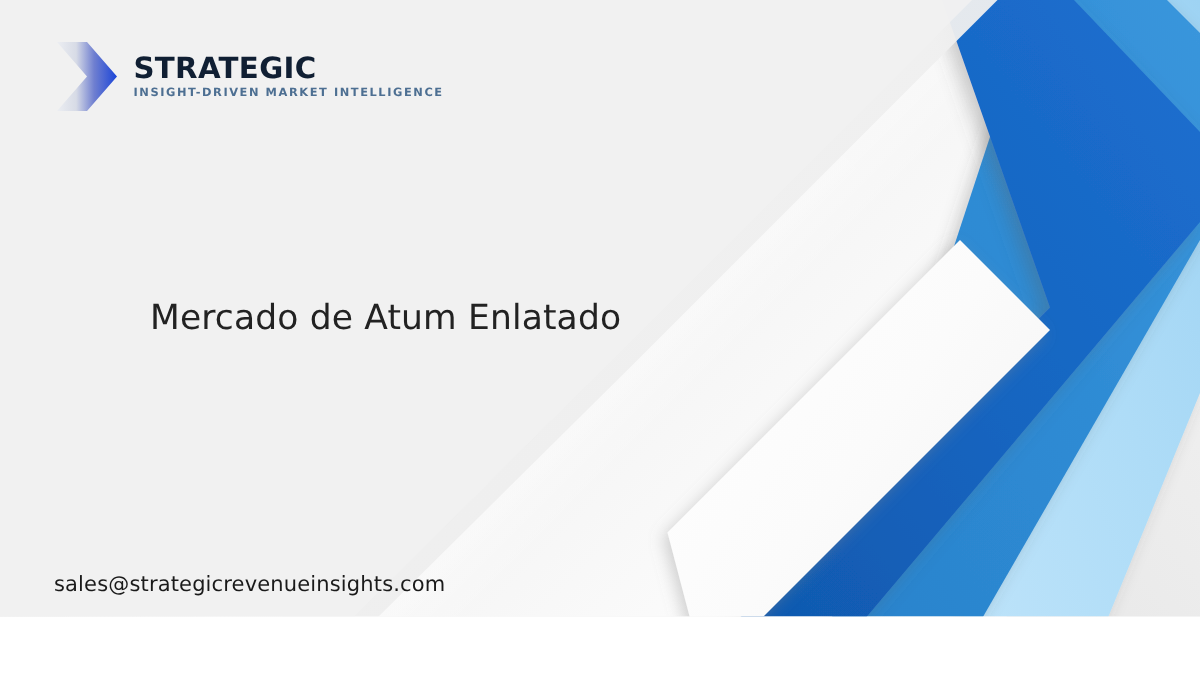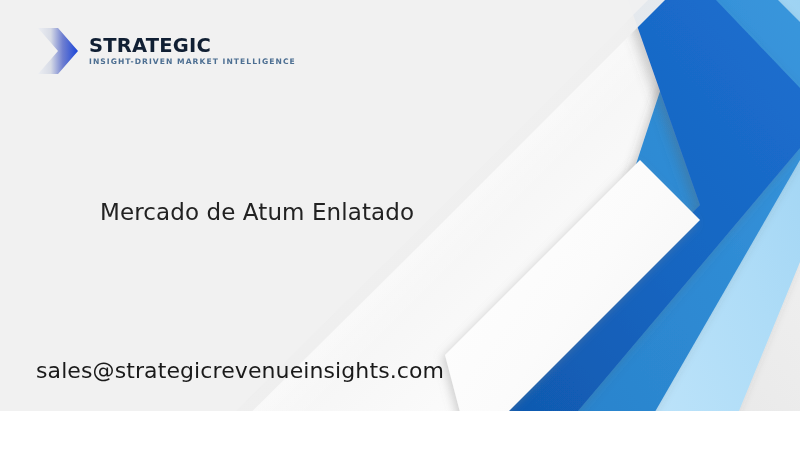--- a/index.html
+++ b/index.html
@@ -124,24 +124,24 @@
     font-size: 23px;
     color: #222222;
     letter-spacing: 0.1px;
     max-width: 430px;
     line-height: 1.3;
     margin-left: 32px;
   }
   .email {
     position: absolute;
     left: 36px;
-    top: 358px;
+    top: 382px;
     font-family: "DejaVu Sans", "Liberation Sans", sans-serif;
     font-weight: 400;
-    font-size: 22px;
+    font-size: 14px;
     color: #1a1a1a;
     letter-spacing: 0.1px;
     white-space: nowrap;
   }
 </style>
 </head>
 <body>
 
 <div id="slide">
 

